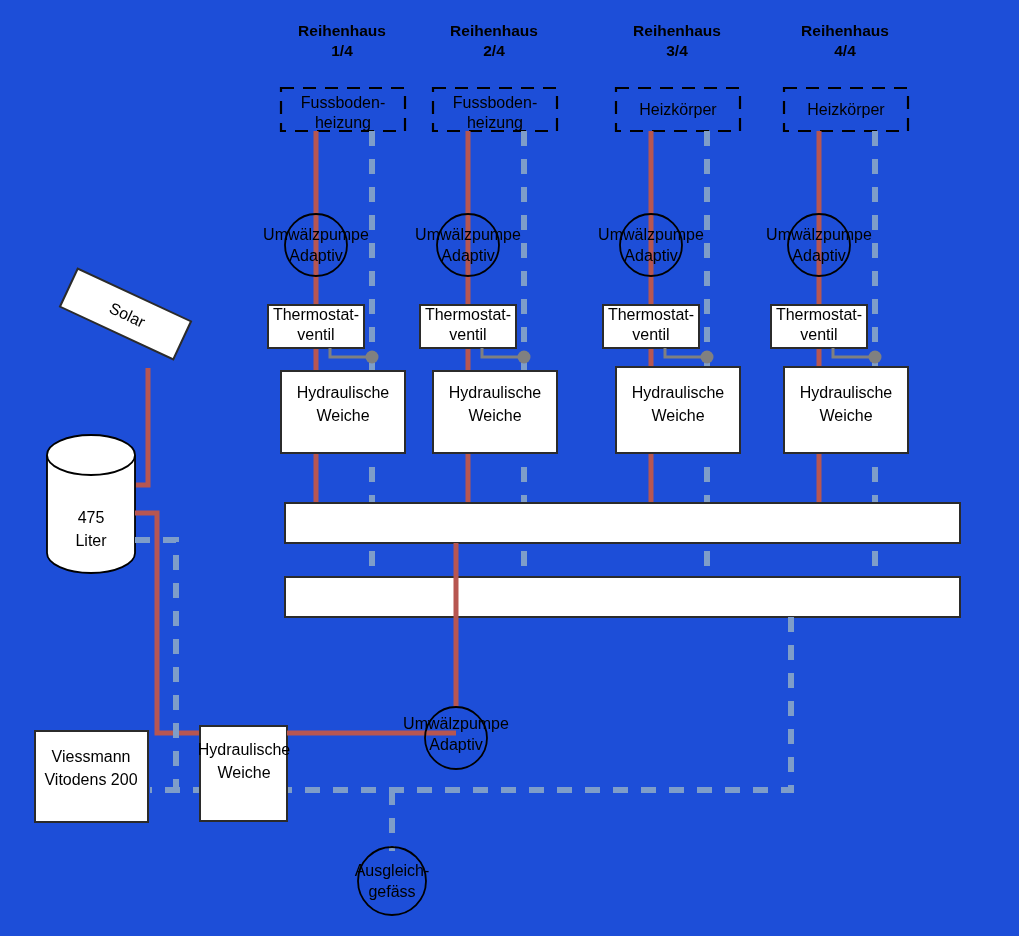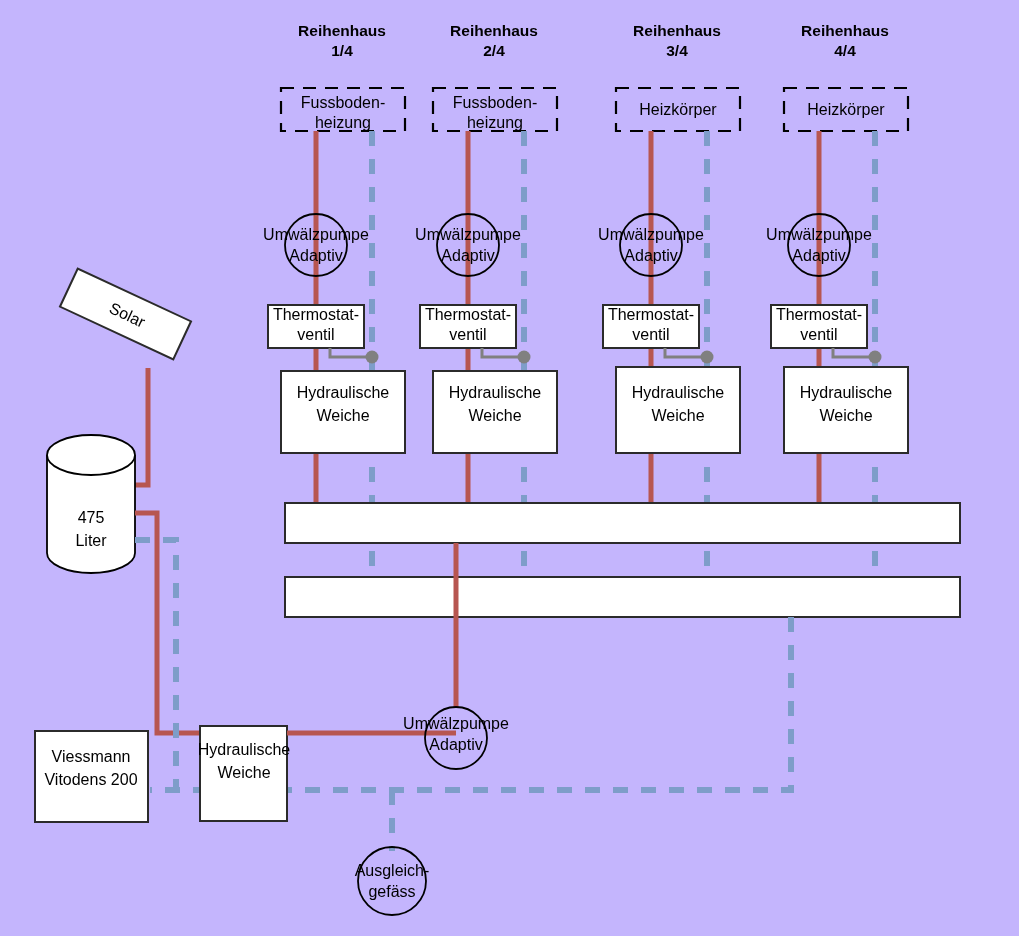--- a/index.html
+++ b/index.html
@@ -7,21 +7,21 @@
     padding: 0;
     background: #ffffff;
   }
   body {
     font-family: "Liberation Sans", sans-serif;
   }
   #diagram-root {
     position: relative;
     width: 1019px;
     height: 936px;
-    background: #c4b5fd;
+    background: #1d4ed8;
     overflow: hidden;
   }
   svg#schematic {
     position: absolute;
     left: 0;
     top: 0;
     width: 1019px;
     height: 936px;
   }
   .house-title {

